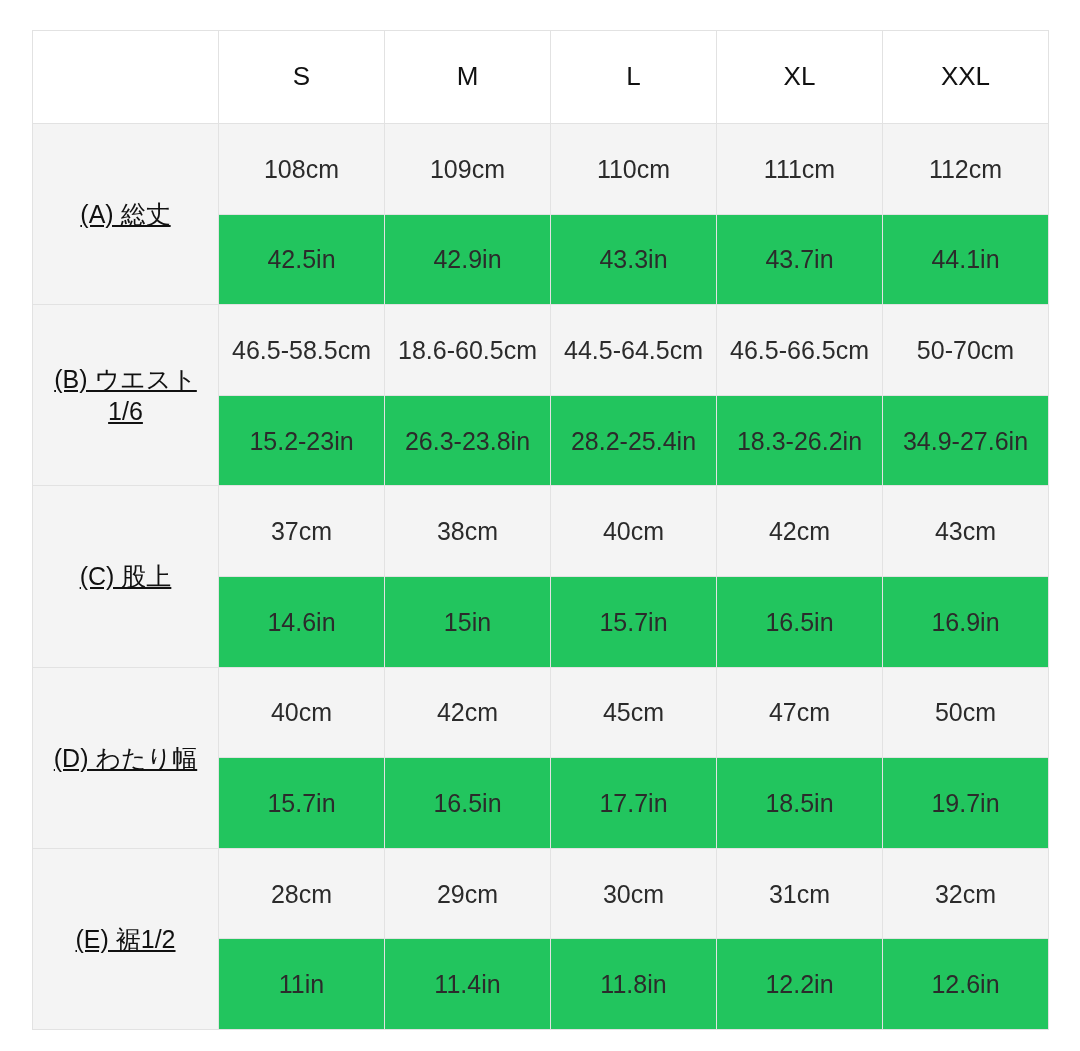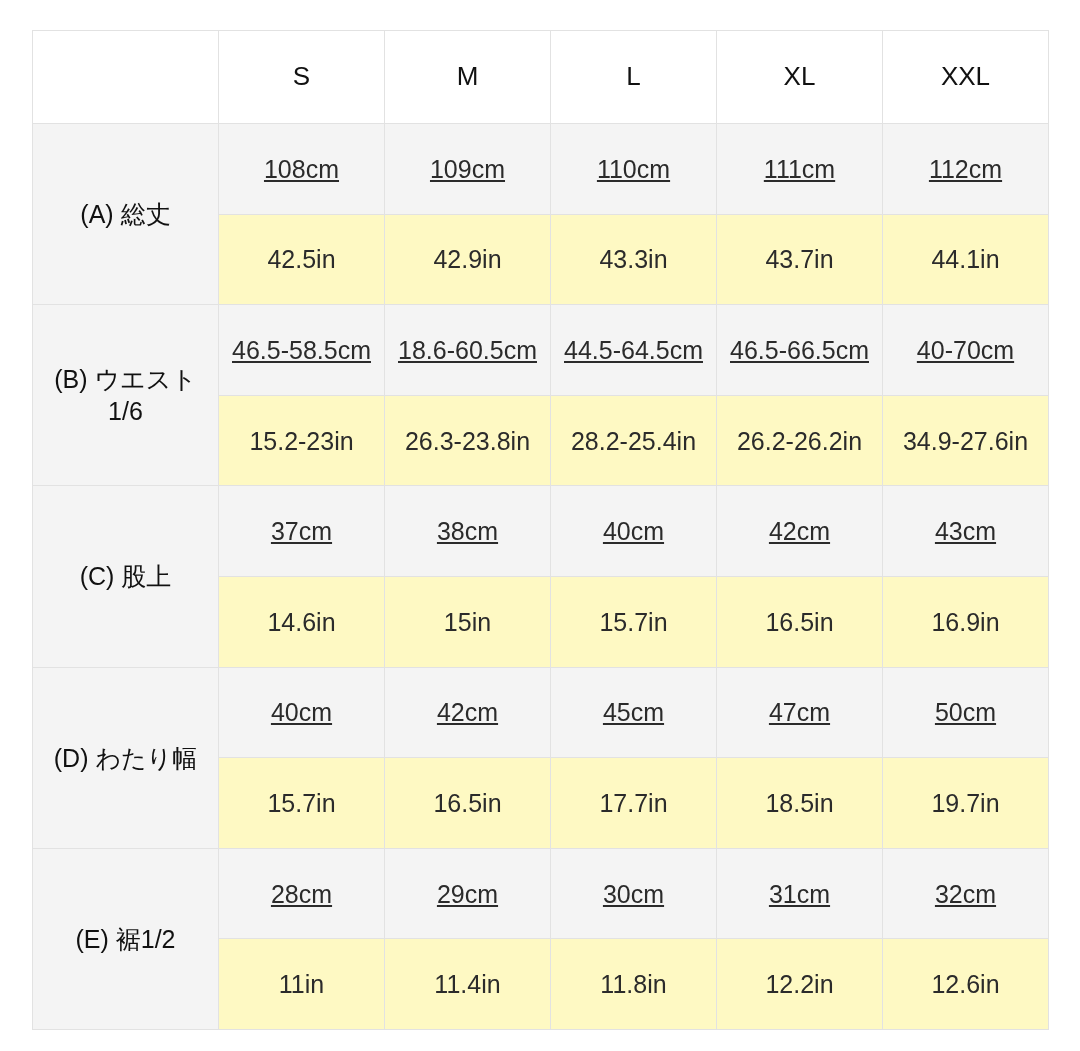--- a/index.html
+++ b/index.html
@@ -52,32 +52,32 @@
     background: #ffffff;
   }
   
   .row-label {
     font-size: 25px;
     font-weight: bold;
     color: #111111;
     background: #f4f4f4;
     padding: 4px 14px;
     line-height: 1.35;
+    text-decoration: underline;
   }
   
   .cell {
     font-size: 25px;
     color: #2b2b2b;
   }
   .cell-cm {
     background: #f4f4f4;
-    text-decoration: underline;
   }
   .cell-in {
-    background: #fef9c3;
+    background: #22c55e;
   }
   
   tr.group-start > td,
   tr.group-start > th {
     border-top: 1px solid #dcdcdc;
   }
 </style>
 </head>
 <body>
 
@@ -118,27 +118,27 @@
         <td class="cell cell-in">43.7in</td>
         <td class="cell cell-in">44.1in</td>
       </tr>
 
       <tr class="group-start">
         <td class="row-label" rowspan="2">(B) ウエスト1/6</td>
         <td class="cell cell-cm">46.5-58.5cm</td>
         <td class="cell cell-cm">18.6-60.5cm</td>
         <td class="cell cell-cm">44.5-64.5cm</td>
         <td class="cell cell-cm">46.5-66.5cm</td>
-        <td class="cell cell-cm">40-70cm</td>
+        <td class="cell cell-cm">50-70cm</td>
       </tr>
       <tr>
         <td class="cell cell-in">15.2-23in</td>
         <td class="cell cell-in">26.3-23.8in</td>
         <td class="cell cell-in">28.2-25.4in</td>
-        <td class="cell cell-in">26.2-26.2in</td>
+        <td class="cell cell-in">18.3-26.2in</td>
         <td class="cell cell-in">34.9-27.6in</td>
       </tr>
 
       <tr class="group-start">
         <td class="row-label" rowspan="2">(C) 股上</td>
         <td class="cell cell-cm">37cm</td>
         <td class="cell cell-cm">38cm</td>
         <td class="cell cell-cm">40cm</td>
         <td class="cell cell-cm">42cm</td>
         <td class="cell cell-cm">43cm</td>

